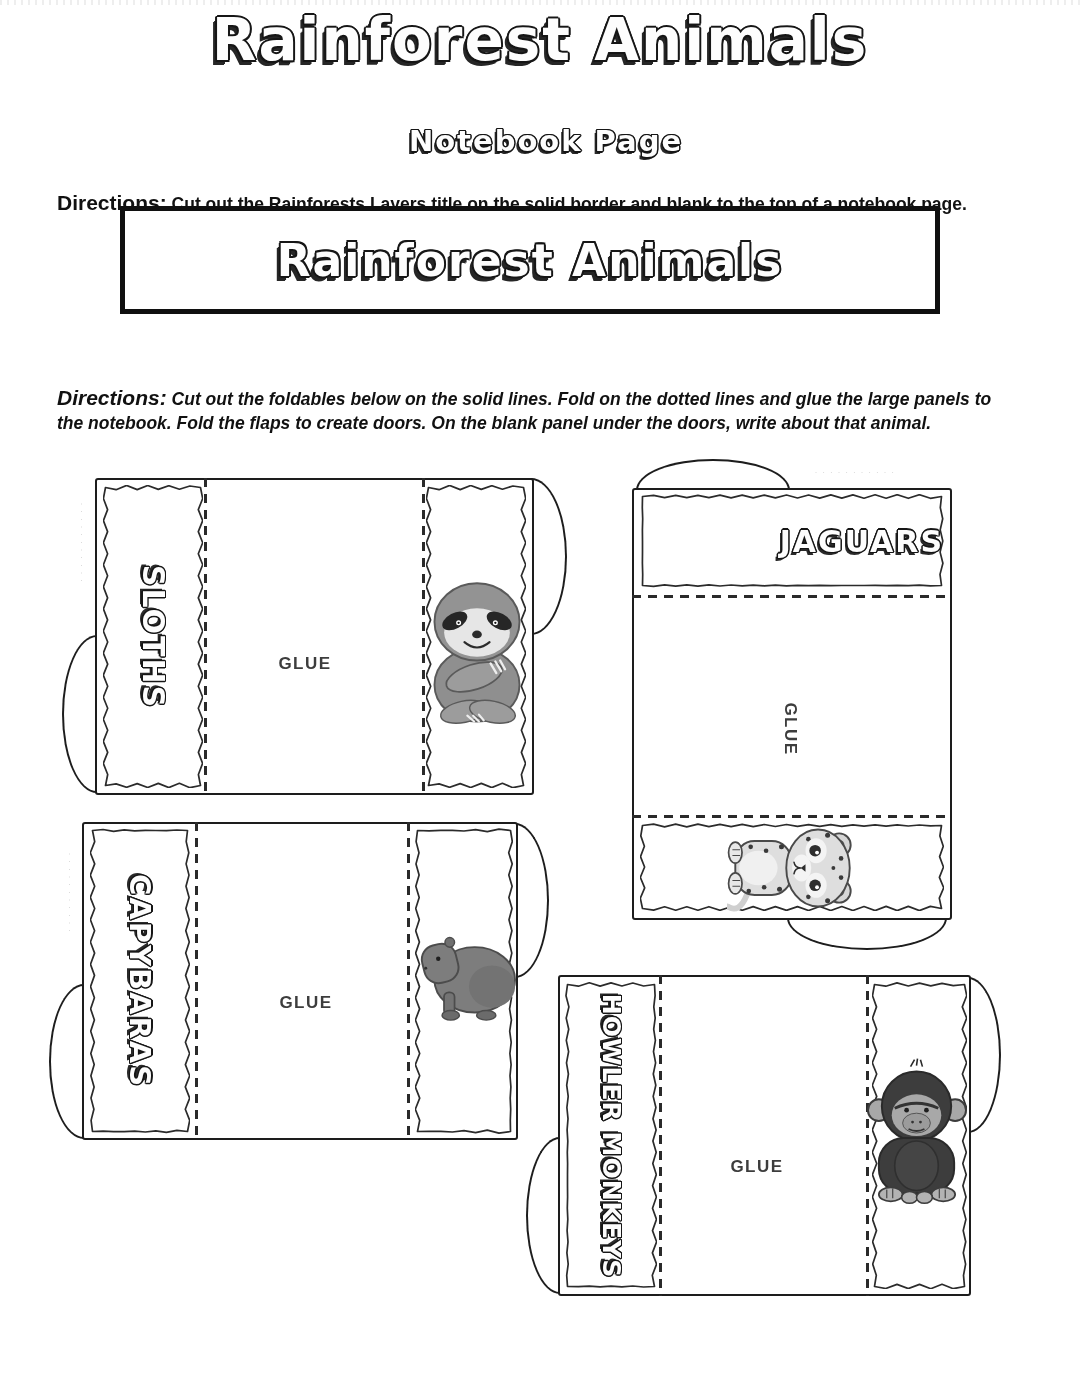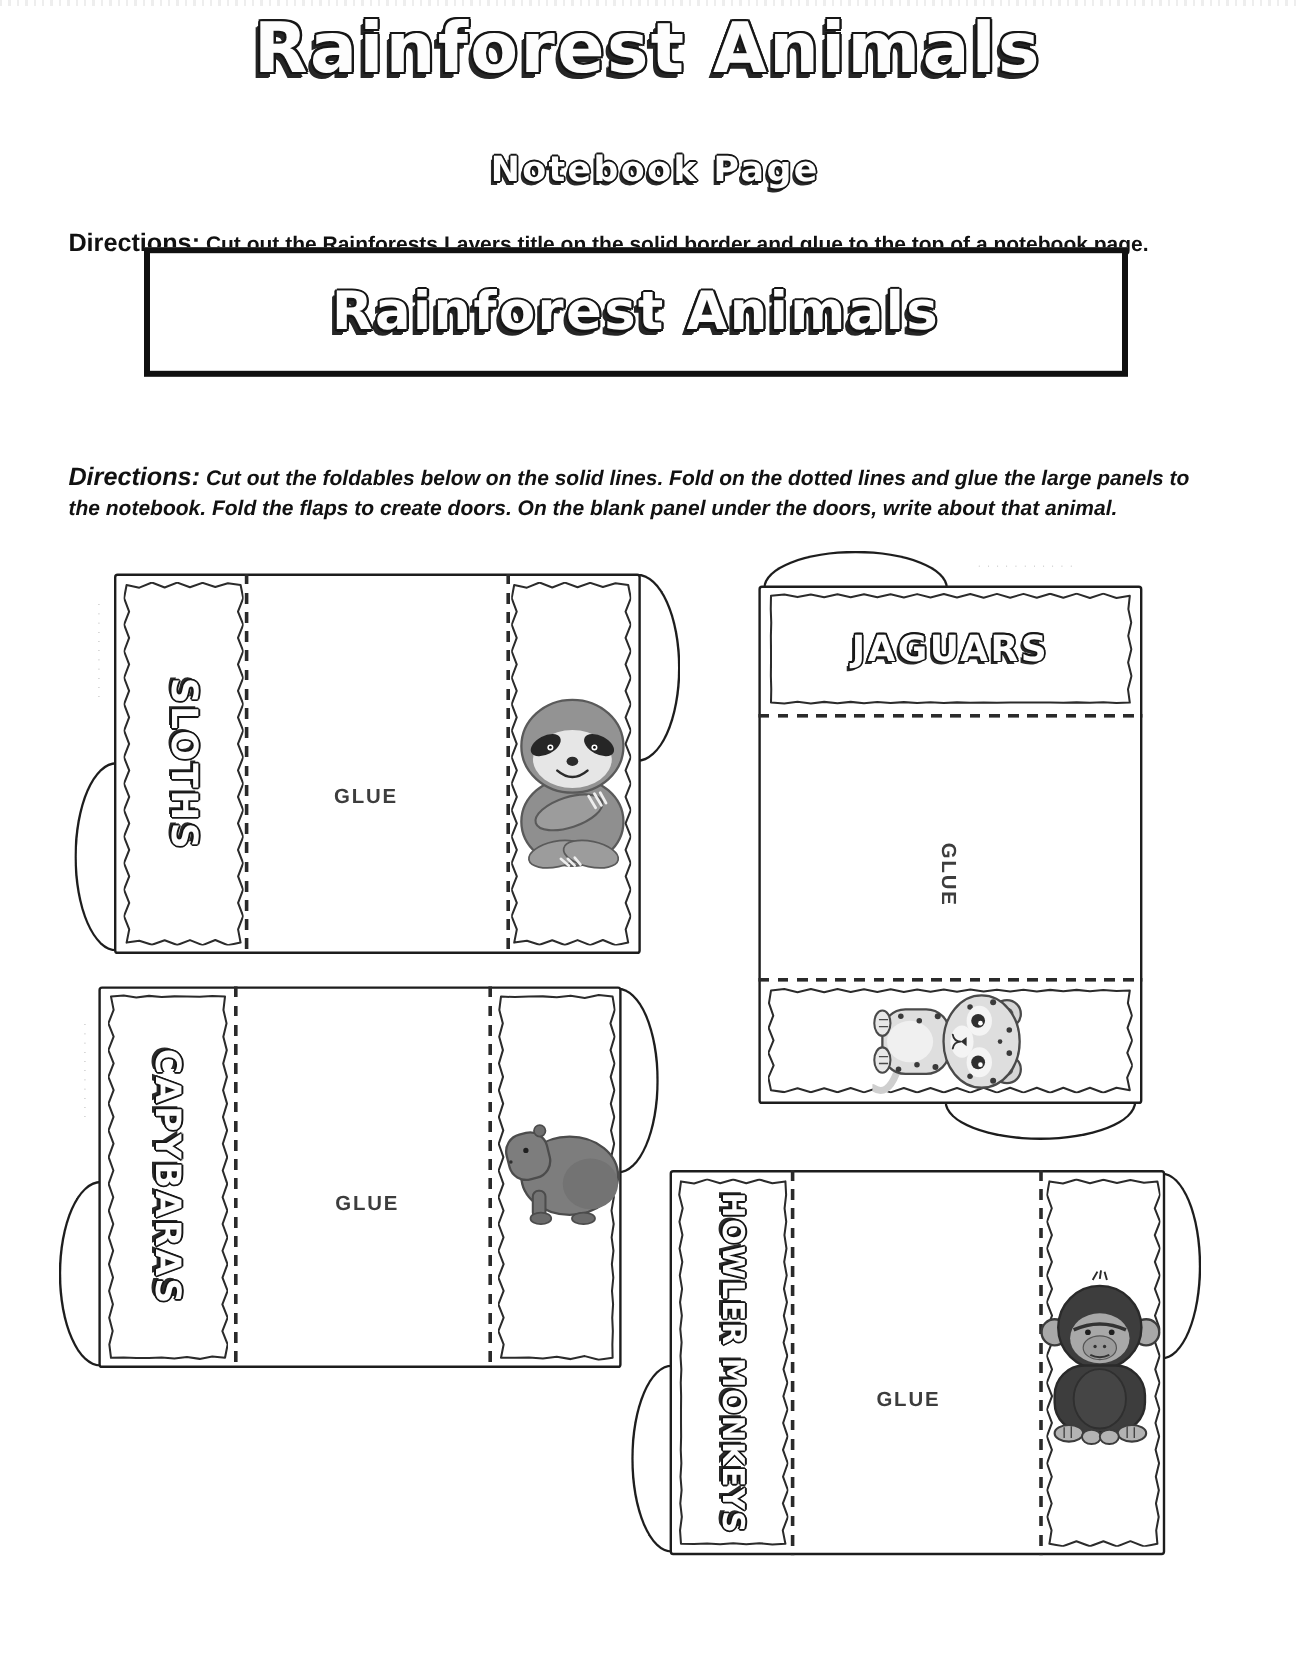--- a/index.html
+++ b/index.html
@@ -36,21 +36,21 @@
          border:2.5px solid #1d1d1d;border-radius:3px;z-index:1;}
   .tab{position:absolute;background:#fff;border:2.2px solid #1d1d1d;z-index:0;box-sizing:border-box;}
   .tab-r{border-left:none;border-radius:0 100% 100% 0 / 0 50% 50% 0;}
   .tab-l{border-right:none;border-radius:100% 0 0 100% / 50% 0 0 50%;}
   .tab-t{border-bottom:none;border-radius:50% 50% 0 0 / 100% 100% 0 0;}
   .tab-b{border-top:none;border-radius:0 0 50% 50% / 0 0 100% 100%;}
 
   .wavy-box{position:absolute;z-index:2;}
   .wavy-svg{position:absolute;left:0;top:0;}
   .v-label{position:absolute;left:50%;top:50%;transform:translate(-50%,-50%) rotate(90deg);z-index:3;}
-  .h-label{position:absolute;left:0;right:0;top:50%;transform:translateY(-50%);text-align:center;z-index:3;}
+  .h-label{position:absolute;left:0;right:0;top:50%;transform:translateY(-50%);text-align:right;z-index:3;}
 
   .fold-line{position:absolute;z-index:2;}
   .fold-line.v{width:3px;background:repeating-linear-gradient(to bottom,#2a2a2a 0 9px,transparent 9px 16px);}
   .fold-line.h{height:3px;background:repeating-linear-gradient(to right,#2a2a2a 0 9px,transparent 9px 16px);}
 
   .glue{position:absolute;z-index:2;font-size:17px;font-weight:600;letter-spacing:1.5px;
         color:#3d3d3d;text-align:center;}
   .glue.rot{transform:rotate(90deg);}
 
   .animal{position:absolute;z-index:3;}
@@ -64,21 +64,21 @@
 </style>
 </head>
 <body>
 
 <div class="page">
   <div class="noise"></div>
 
   <div class="title bubble bubble-lg">Rainforest Animals</div>
   <div class="subtitle bubble bubble-sm">Notebook Page</div>
 
-  <p class="directions dir1"><span class="dir-label">Directions:</span> <span>Cut out the Rainforests Layers title on the solid border and glue to the top of a notebook page.</span></p>
+  <p class="directions dir1"><span class="dir-label">Directions:</span> <span>Cut out the Rainforests Layers title on the solid border and blank to the top of a notebook page.</span></p>
 
   <div class="title-box">
     <div class="boxed bubble bubble-lg">Rainforest Animals</div>
   </div>
 
   <p class="directions dir2"><span class="dir-label">Directions:</span> <span>Cut out the foldables below on the solid lines.  Fold on the dotted lines and glue the large panels to the notebook.  Fold the flaps to create doors.  On the blank panel under the doors, write about that animal.</span></p>
 
   <div class="foldable" style="left:95px;top:478px;width:439px;height:317px;">
     <div class="tab tab-r" style="left:436px;top:0px;width:36px;height:157px;"></div>
     <div class="tab tab-l" style="left:-33px;top:157px;width:35px;height:158px;"></div>

